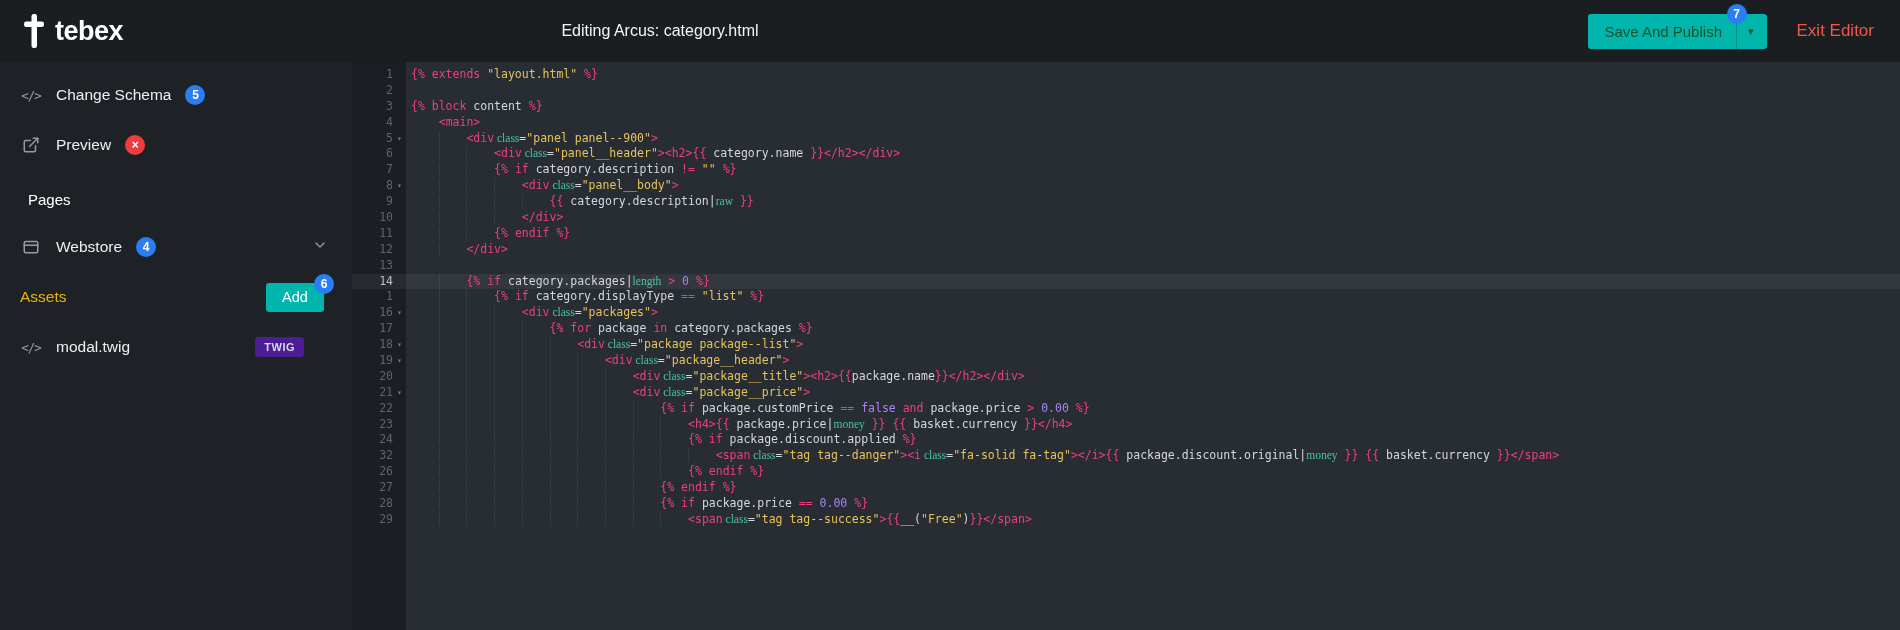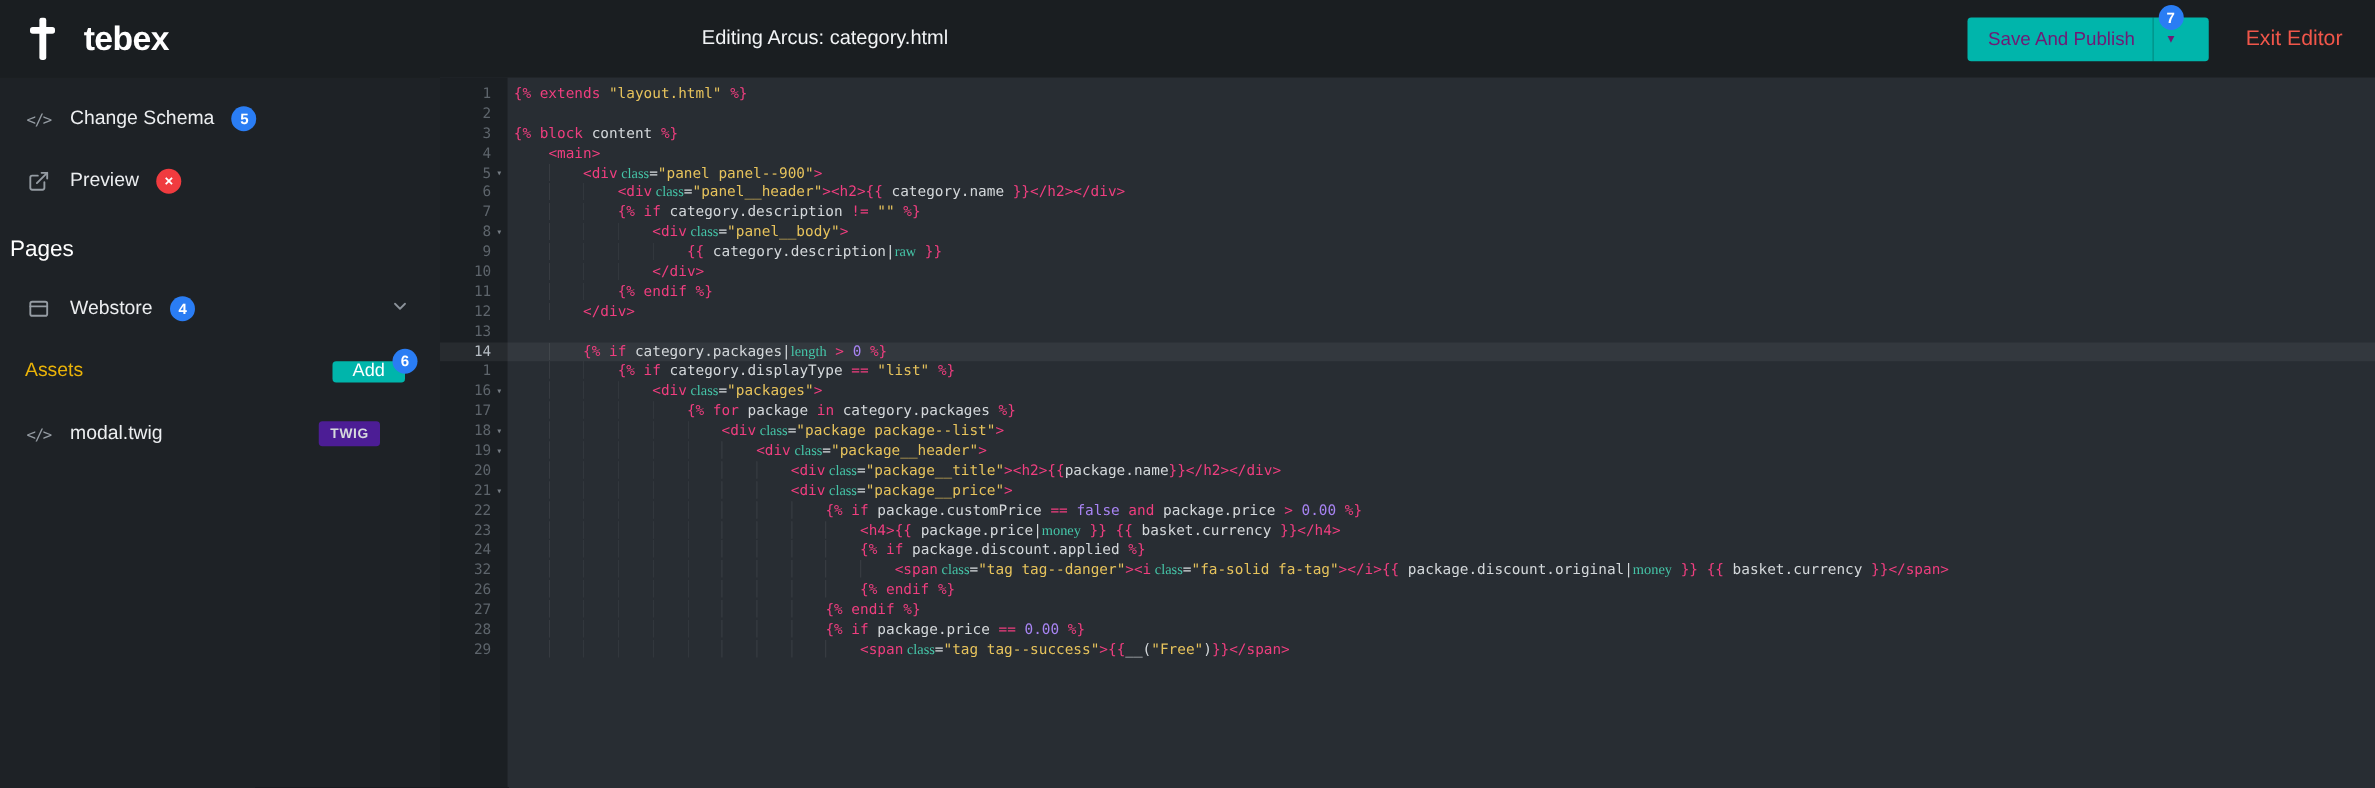--- a/index.html
+++ b/index.html
@@ -14,55 +14,55 @@
     --syn-p:#d4d8db;
   }
   *{margin:0;padding:0;box-sizing:border-box;}
   html,body{background:#14171a;}
   .app{width:1900px;height:630px;font-family:"Liberation Sans",sans-serif;color:#e8ebee;
        background:#1a1e21;display:flex;flex-direction:column;overflow:hidden;}
 
   
   .topbar{height:62px;flex:0 0 62px;display:flex;align-items:center;
           padding:0 26px 0 22px;background:#1a1e21;position:relative;}
-  .logo{display:flex;align-items:center;gap:21px;}
+  .logo{display:flex;align-items:center;gap:9px;}
   .logo-text{font-size:27px;font-weight:bold;letter-spacing:-0.5px;color:#ffffff;}
   .topbar-title{position:absolute;left:660px;transform:translateX(-50%);
                 font-size:16px;color:#f2f4f6;white-space:nowrap;}
   .topbar-right{margin-left:auto;display:flex;align-items:center;gap:30px;}
   .save-wrap{position:relative;}
-  .save-btn{display:flex;align-items:center;background:var(--teal);border:none;color:#701a75;
-            font-family:inherit;font-size:15px;height:35px;padding:0 16px 0 16px;
+  .save-btn{display:flex;align-items:center;background:var(--teal);border:none;color:#14532d;
+            font-family:inherit;font-size:15px;height:35px;padding:0 2px 0 16px;
             border-radius:3px;cursor:pointer;}
   .save-divider{width:1px;height:35px;background:rgba(0,0,0,.22);margin-left:14px;}
   .save-caret{padding:0 11px;font-size:11px;line-height:35px;}
   .badge{min-width:20px;height:20px;padding:0 5px;border-radius:10px;background:var(--badge-blue);
          color:#fff;font-size:12px;font-weight:bold;display:inline-flex;align-items:center;
          justify-content:center;line-height:1;}
   .badge.red{background:var(--badge-red);font-size:12px;}
   .badge-save{position:absolute;top:-10px;right:20px;}
   .exit-link{color:var(--exit-red);font-size:17px;cursor:pointer;text-decoration:none;white-space:nowrap;}
 
   
   .main{flex:1;display:flex;min-height:0;}
 
   
   .sidebar{width:352px;flex:0 0 352px;background:#1e2226;padding-top:8px;display:flex;flex-direction:column;}
   .side-row{height:50px;display:flex;align-items:center;padding:0 24px 0 20px;gap:14px;cursor:pointer;}
   .side-icon{width:22px;display:flex;justify-content:center;align-items:center;color:#959ca3;flex:0 0 22px;}
   .code-glyph{font-family:"DejaVu Sans Mono",monospace;font-size:12.5px;letter-spacing:-1px;color:#959ca3;}
   .side-label{font-size:15.5px;color:#eceef0;white-space:nowrap;}
-  .side-section{height:46px;display:flex;align-items:center;padding-left:8px;
-                font-size:18px;color:#ffffff;margin-top:6px;}
+  .side-section{height:46px;display:flex;align-items:center;padding-left:28px;
+                font-size:15px;color:#ffffff;margin-top:6px;}
   .chev{margin-left:auto;flex:0 0 auto;}
   .assets-row{margin-top:0;}
   .assets-row .side-label{color:#eab308;}
   .add-wrap{position:relative;margin-left:auto;margin-right:4px;}
   .add-btn{background:var(--teal);border:none;color:#fff;font-family:inherit;font-size:14.5px;
-           height:17px;width:58px;border-radius:3px;cursor:pointer;}
+           height:29px;width:58px;border-radius:3px;cursor:pointer;}
   .badge-add{position:absolute;top:-9px;right:-10px;}
   .twig-badge{margin-left:auto;margin-right:24px;background:#4c1d95;color:#d6dadd;font-size:11px;
               font-weight:bold;letter-spacing:.5px;padding:4px 9px;border-radius:3px;}
 
   
   .editor{flex:1;position:relative;background:#282d33;overflow:hidden;
           font-family:"DejaVu Sans Mono",monospace;}
   .gutter-bg{position:absolute;left:0;top:0;bottom:0;width:54px;background:#1b1f23;}
   .code-area{position:relative;padding-top:5px;}
   .code-row{display:flex;height:15.9px;line-height:15.9px;font-size:11.5px;}

